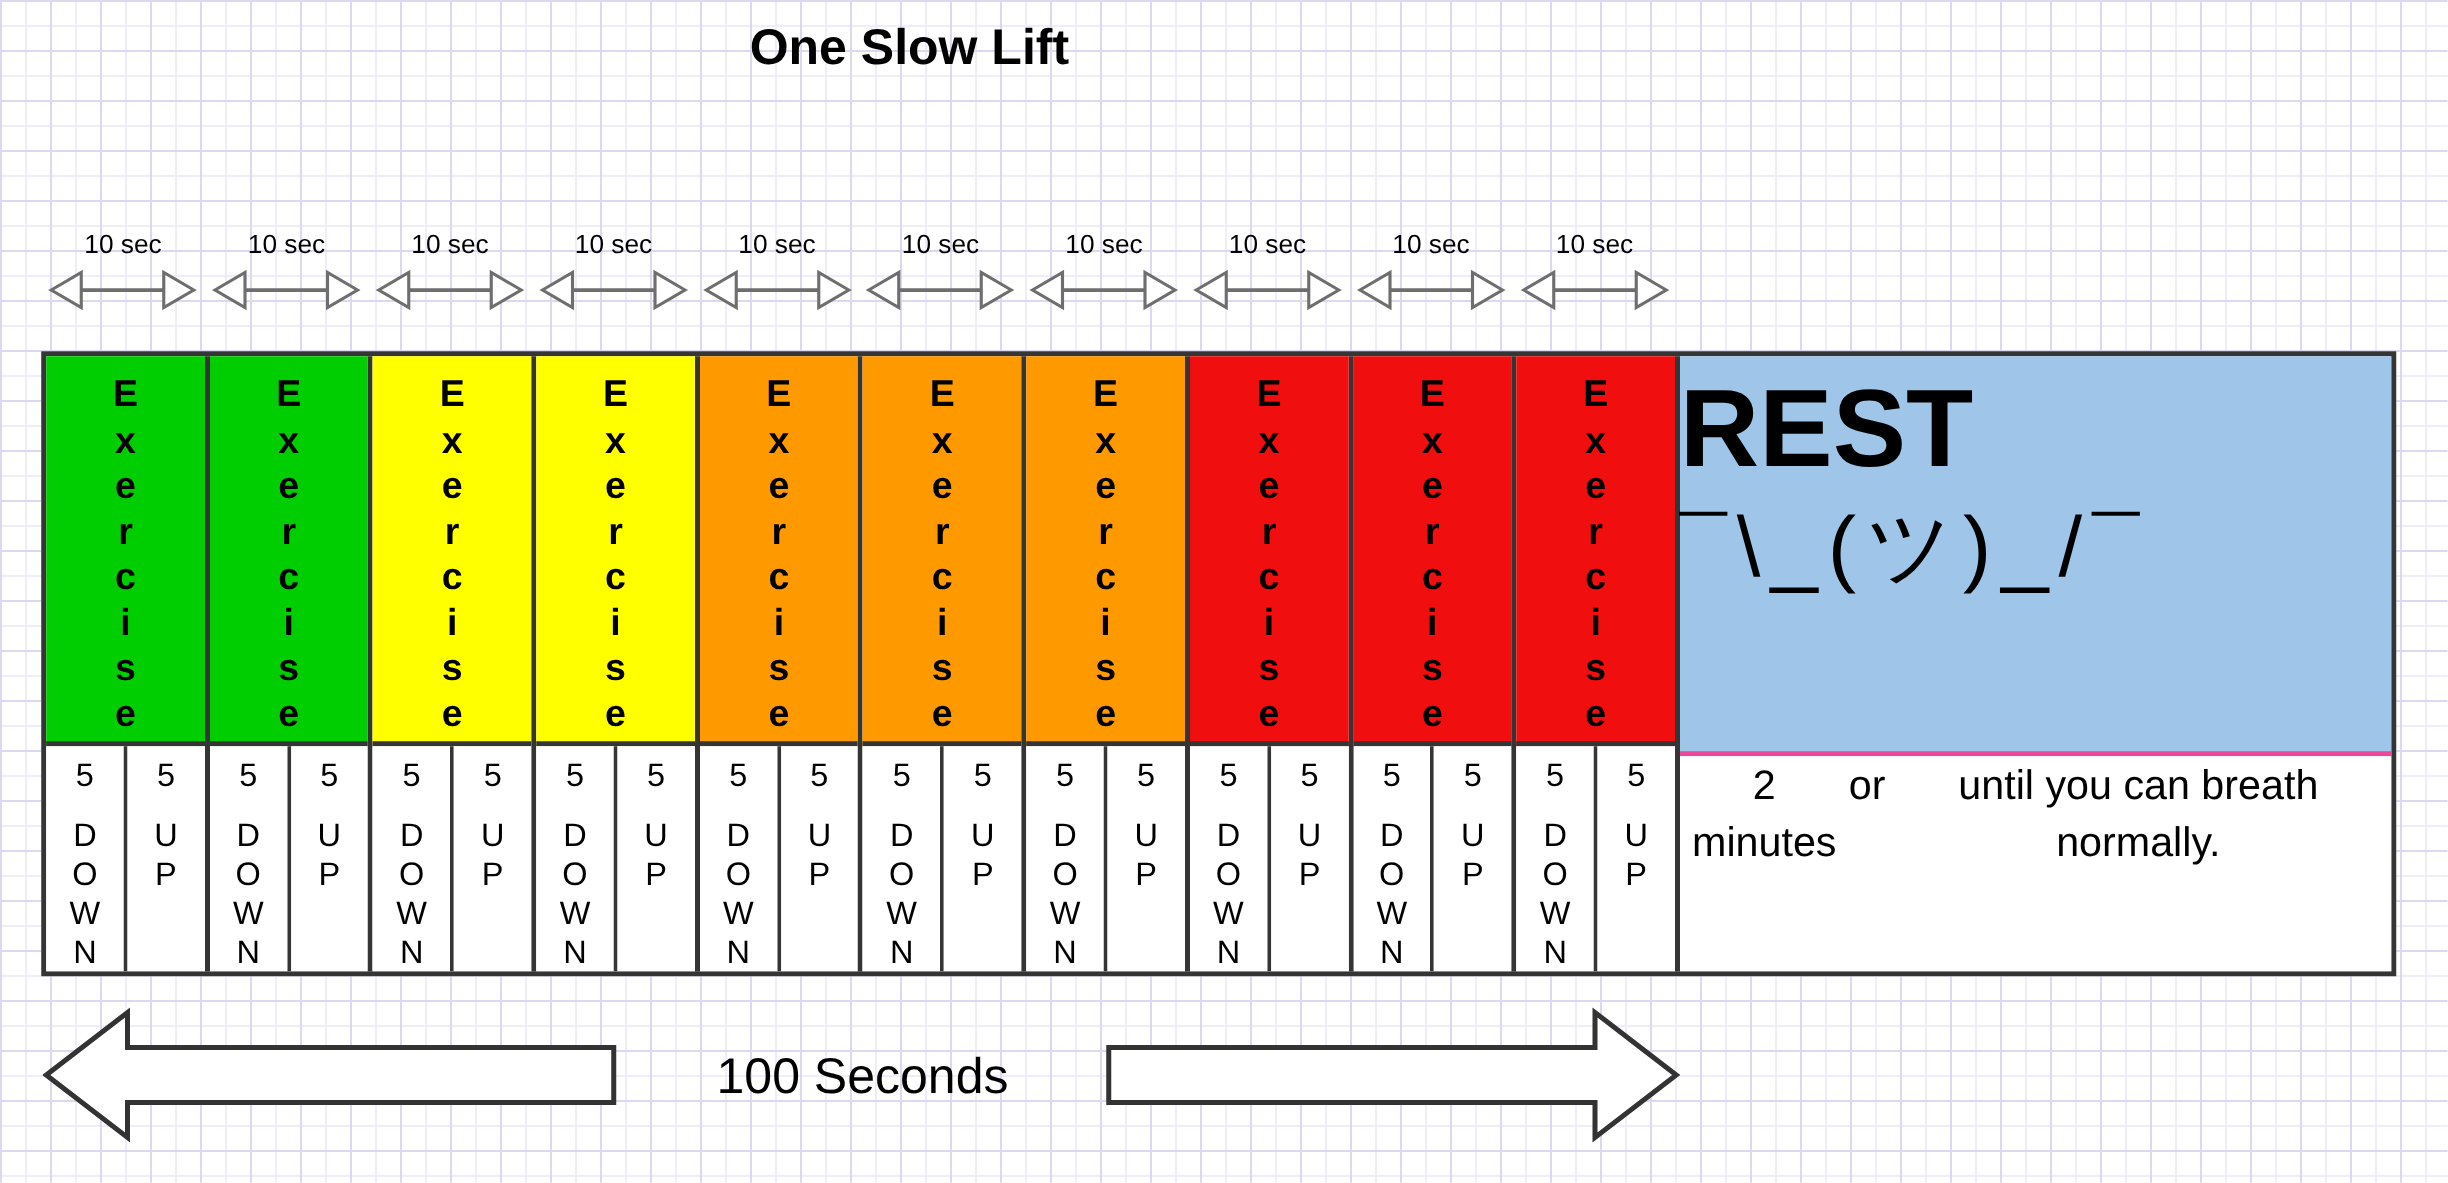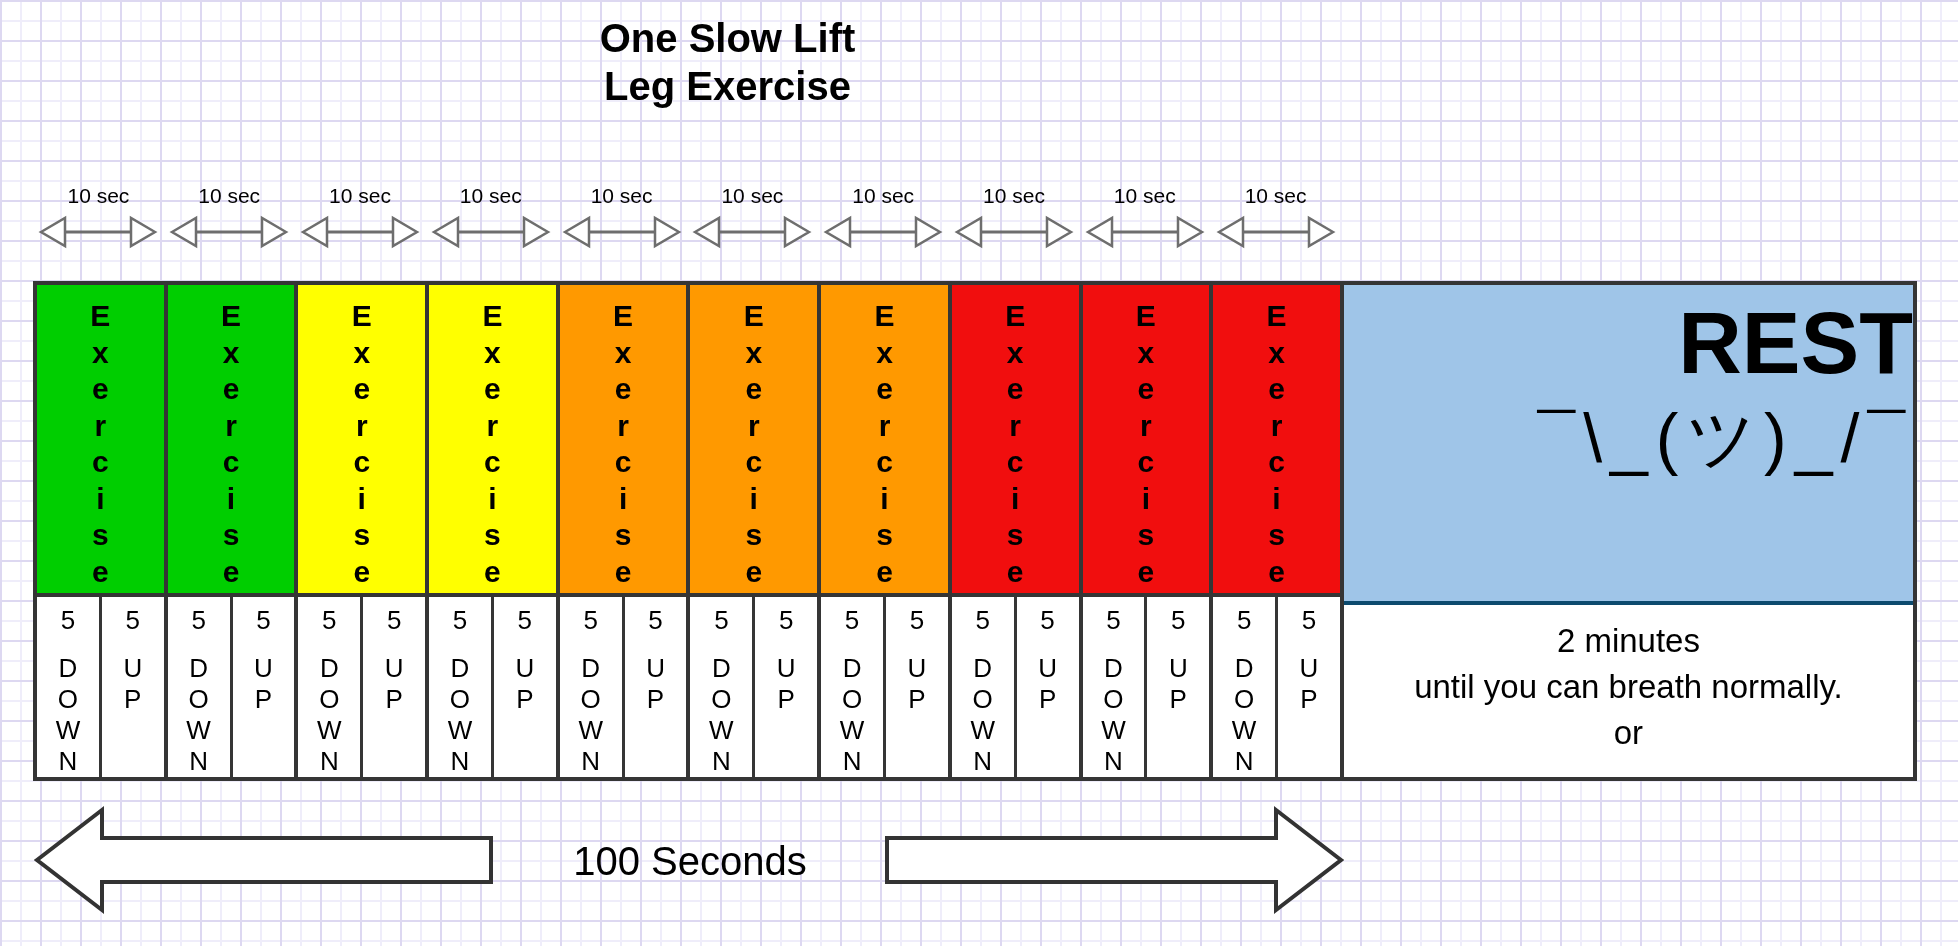--- a/index.html
+++ b/index.html
@@ -43,46 +43,45 @@
     flex:1; background:#fff; box-sizing:border-box; border-right:3px solid #353535;
     display:flex; flex-direction:column; align-items:center;
     padding-top:7px; font-size:26px;
   }
   .sub-cell:last-child{ border-right:none; }
   .sub-count{ line-height:32px; margin-bottom:17px; }
   .sub-letter{ display:block; line-height:31px; text-align:center; }
 
   .rest-col{ flex:1; display:flex; flex-direction:column; }
   .rest-top{
-    height:320px; box-sizing:border-box; border-bottom:4px solid #0c4a6e;
-    text-align:right; padding-top:8px;
+    height:320px; box-sizing:border-box; border-bottom:4px solid #ec4899;
+    text-align:left; padding-top:8px;
   }
   .rest-title{ font-size:88px; font-weight:bold; line-height:100px; }
   .rest-shrug{ font-size:68px; line-height:90px; letter-spacing:8px; white-space:nowrap; }
   .rest-note{
-    flex:1; display:flex; flex-direction:column; justify-content:center;
+    flex:1; display:flex; flex-direction:row; justify-content:center;
     text-align:center; font-size:33px; line-height:46px; padding-bottom:8px; background:#fff;
   }
 
   .big-arrow{ position:absolute; top:804px; }
   .big-arrow.left{ left:34px; }
   .big-arrow.right{ left:884px; }
   .seconds-label{
     position:absolute; left:500px; top:837px; width:380px; text-align:center;
     font-size:40px; font-weight:normal; line-height:48px; white-space:nowrap;
   }
 </style>
 </head>
 <body>
 
 <div class="canvas">
 
   <div class="title">
     <div>One Slow Lift</div>
-    <div>Leg Exercise</div>
   </div>
 
   <div class="timer-row" id="timerRow">
       <div class="timer-cell">
         <div class="timer-label">10 sec</div>
         <svg width="120" height="36" viewBox="0 0 120 36">
           <line x1="25" y1="18" x2="95" y2="18" stroke="#6e6e6e" stroke-width="3"></line>
           <polygon points="3,18 27,4 27,32" fill="#ffffff" stroke="#6e6e6e" stroke-width="2.5"></polygon>
           <polygon points="117,18 93,4 93,32" fill="#ffffff" stroke="#6e6e6e" stroke-width="2.5"></polygon>
         </svg>
@@ -424,22 +423,22 @@
           </div>
         </div>
       </div>
     <div class="rest-col">
       <div class="rest-top" id="restTop" style="background: rgb(159, 197, 232);">
         <div class="rest-title">REST</div>
         <div class="rest-shrug">¯\_(ツ)_/¯</div>
       </div>
       <div class="rest-note">
         <div>2 minutes</div>
+        <div>or</div>
         <div>until you can breath normally.</div>
-        <div>or</div>
       </div>
     </div>
   </div>
 
   <svg class="big-arrow left" width="460" height="112" viewBox="0 0 460 112">
     <polygon points="3,56 68,6 68,34 457,34 457,78 68,78 68,106" fill="#ffffff" stroke="#333333" stroke-width="4" stroke-linejoin="miter"></polygon>
   </svg>
 
   <div class="seconds-label">100 Seconds</div>
 

